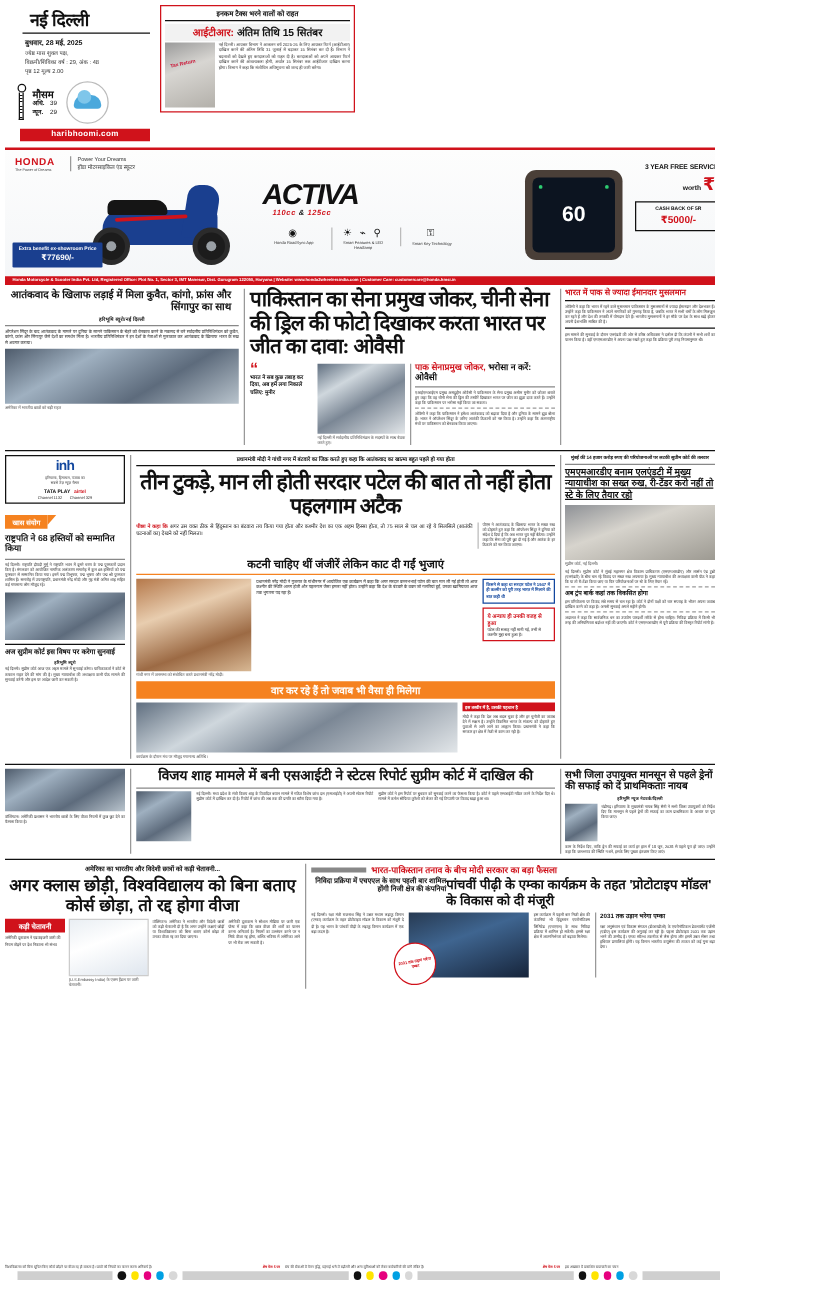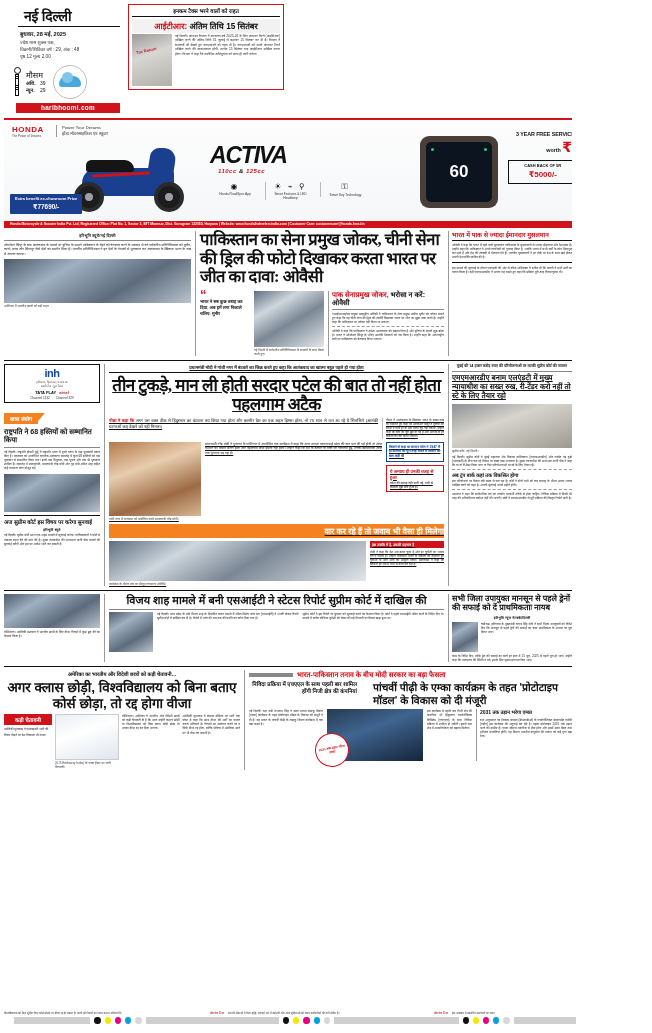--- a/index.html
+++ b/index.html
@@ -27,21 +27,21 @@
   .mh-left { width:120px; padding:6px 4px 0 6px; position:relative; }
   .mh-city { font-size:14px; font-weight:bold; letter-spacing:-0.3px; padding-left:14px;}
   .mh-city-rule { border-bottom:1.4px solid #111; margin:1px 0 3px 8px; }
   .mh-date { font-size:5.6px; font-weight:bold; margin-bottom:2px; padding-left:10px;}
   .mh-meta { font-size:4.6px; line-height:1.5; color:#333; padding-left:10px;}
   .mh-weather { display:flex; align-items:center; margin-top:4px; gap:3px; padding-left:4px;}
   .thermo { width:9px; position:relative; }
   .thermo-bulb { width:7px; height:7px; border:1.2px solid #111; border-radius:50%; }
   .thermo-stem { width:4px; height:22px; border:1.1px solid #111; margin-left:1.4px; border-top:none;
      background:repeating-linear-gradient(to bottom,#111 0 0.6px,transparent 0.6px 2.2px); }
-  .wx-text { font-size:8px; font-weight:normal; }
+  .wx-text { font-size:8px; font-weight:bold; }
   .wx-rows { font-size:5px; line-height:1.5; }
   .wx-rows b { display:inline-block; width:14px; }
   .cloud-circle { width:34px; height:34px; border-radius:50%; border:1px solid #bbb;
      display:flex; align-items:center; justify-content:center; margin-left:4px;}
   .cloud { width:22px; height:11px; background:#4aa8dc; border-radius:11px 11px 4px 4px; position:relative;}
   .cloud:before{content:"";position:absolute;width:11px;height:11px;border-radius:50%;background:#7fc6ea;top:-4px;left:3px;}
   .site-bar { background:#d0121b; color:#fff; font-size:6.4px; font-weight:bold;
      text-align:center; padding:1.6px 0; width:104px; margin:4px 0 0 6px; letter-spacing:0.3px;}
 
   .mh-center { flex:1; display:flex; flex-direction:column; align-items:center; justify-content:center; padding-top:6px;}
@@ -273,20 +273,21 @@
           <span>LOW ROI</span>
           <b class="bl">7.99%</b>
         </div>
       </div>
     </div>
     <div class="ad-footer">Honda Motorcycle &amp; Scooter India Pvt. Ltd, Registered Office: Plot No. 1, Sector 3, IMT Manesar, Dist. Gurugram 122050, Haryana | Website: www.honda2wheelersindia.com | Customer Care: customercare@honda.hmsi.in</div>
   </div>
 
   <div class="topstory" style="margin-top:3px;">
     <div class="ts-left">
+      <div class="ts-kicker">आतंकवाद के खिलाफ लड़ाई में मिला कुवैत, कांगो, फ्रांस और सिंगापुर का साथ</div>
       <div class="byline" style="margin:2px 0 2px;">हरिभूमि ब्यूरो/नई दिल्ली</div>
       <div class="rule-thin" style="margin-bottom:2px;"></div>
       <div class="body-txt">ऑपरेशन सिंदूर के बाद आतंकवाद के मामले पर दुनिया के सामने पाकिस्तान के चेहरे को बेनकाब करने के मकसद से बने सर्वदलीय प्रतिनिधिमंडल को कुवैत, कांगो, फ्रांस और सिंगापुर जैसे देशों का समर्थन मिला है। भारतीय प्रतिनिधिमंडल ने इन देशों के नेताओं से मुलाकात कर आतंकवाद के खिलाफ भारत के रुख से अवगत कराया।</div>
       <div class="photo people" style="height:44px;margin-top:3px;"></div>
       <div class="cap">अमेरिका में भारतीय छात्रों को बड़ी राहत</div>
     </div>
 
     <div class="ts-mid">
       <div class="ts-head">पाकिस्तान का सेना प्रमुख जोकर, चीनी सेना की ड्रिल की फोटो दिखाकर करता भारत पर जीत का दावा: ओवैसी</div>
       <div style="display:flex;gap:4px;margin-top:4px;">
@@ -347,55 +348,56 @@
       <div class="body-txt sm">नई दिल्ली। राष्ट्रपति द्रौपदी मुर्मू ने राष्ट्रपति भवन में दूसरे चरण के पद्म पुरस्कारों प्रदान किए हैं। मंगलवार को आयोजित नागरिक अलंकरण समारोह में कुल 68 हस्तियों को पद्म पुरस्कार से सम्मानित किया गया। इनमें पद्म विभूषण, पद्म भूषण और पद्म श्री पुरस्कार शामिल हैं। समारोह में उपराष्ट्रपति, प्रधानमंत्री नरेंद्र मोदी और गृह मंत्री अमित शाह सहित कई गणमान्य लोग मौजूद रहे।</div>
 
       <div class="photo people" style="height:38px;margin-top:3px;"></div>
 
       <div class="divider"></div>
       <div class="mini-head">अज सुप्रीम कोर्ट इस विषय पर करेगा सुनवाई</div>
       <div class="byline" style="font-size:3.4px;margin:1.5px 0;">हरिभूमि ब्यूरो</div>
       <div class="body-txt sm">नई दिल्ली। सुप्रीम कोर्ट आज एक अहम मामले में सुनवाई करेगा। याचिकाकर्ता ने कोर्ट से तत्काल राहत देने की मांग की है। मुख्य न्यायाधीश की अध्यक्षता वाली पीठ मामले की सुनवाई करेगी और इस पर आदेश जारी कर सकती है।</div>
     </div>
 
-    <div class="col-m vline" style="padding-left:4px;text-decoration:underline;">
+    <div class="col-m vline" style="padding-left:4px;">
       <div style="font-size:4.4px;font-weight:bold;text-align:center;border-bottom:0.8px solid #111;padding-bottom:1.5px;">प्रधानमंत्री मोदी ने गांधी नगर में बंटवारे का जिक्र करते हुए कहा कि आतंकवाद का खात्मा बहुत पहले हो गया होता</div>
       <div class="ts-head" style="font-size:17px;margin-top:3px;text-align:center;">तीन टुकड़े, मान ली होती सरदार पटेल की बात तो नहीं होता पहलगाम अटैक</div>
 
       <div style="display:flex;gap:4px;margin-top:4px;">
         <div style="flex:1;">
           <div style="font-size:4.2px;line-height:1.45;text-align:justify;">
             <span class="red" style="font-weight:bold;">पीछा ने कहा कि</span>
             <span>अगर उस वक्त ठीक से हिंदुस्तान का बंटवारा तय किया गया होता और कश्मीर देश का एक अहम हिस्सा होता, तो 75 साल से चल आ रहे ये सिलसिले (आतंकी घटनाओं का) देखने को नहीं मिलता।</span>
           </div>
         </div>
         <div style="width:62px;border-left:0.7px solid #bbb;padding-left:3px;">
           <div class="body-txt sm">पीएम ने आतंकवाद के खिलाफ भारत के सख्त रुख को दोहराते हुए कहा कि ऑपरेशन सिंदूर ने दुनिया को संदेश दे दिया है कि अब भारत चुप नहीं बैठेगा। उन्होंने कहा कि सेना को पूरी छूट दी गई है और आतंक के हर ठिकाने को नष्ट किया जाएगा।</div>
         </div>
       </div>
 
+      <div class="hl-bar2" style="margin-top:3px;">कटनी चाहिए थीं जंजीरें लेकिन काट दी गईं भुजाएं</div>
 
       <div style="display:flex;gap:4px;margin-top:3px;">
         <div style="width:92px;">
           <div class="photo modi" style="height:74px;"></div>
           <div class="cap">गांधी नगर में जनसभा को संबोधित करते प्रधानमंत्री नरेंद्र मोदी।</div>
         </div>
         <div style="flex:1;">
           <div class="body-txt">प्रधानमंत्री नरेंद्र मोदी ने गुजरात के गांधीनगर में आयोजित एक कार्यक्रम में कहा कि अगर सरदार वल्लभभाई पटेल की बात मान ली गई होती तो आज कश्मीर की स्थिति अलग होती और पहलगाम जैसा हमला नहीं होता। उन्होंने कहा कि देश के बंटवारे के वक्त जो गलतियां हुईं, उनका खामियाजा आज तक भुगतना पड़ रहा है।</div>
         </div>
         <div style="width:58px;">
           <div style="border:1px solid #12479e;padding:2px;font-size:3.4px;line-height:1.4;color:#12479e;font-weight:bold;">किसने से कहा था सरदार पटेल ने 1947 में ही कश्मीर को पूरी तरह भारत में मिलाने की बात कही थी</div>
           <div class="box-red" style="margin-top:3px;">
             <div style="font-size:4.4px;font-weight:bold;color:#d0121b;">ये अन्याय ही उनकी वजह से हुआ</div>
             <div style="font-size:3.2px;line-height:1.35;margin-top:1px;">पटेल की सलाह नहीं मानी गई, तभी से कश्मीर मुद्दा बना हुआ है।</div>
           </div>
         </div>
       </div>
 
-      <div style="background:#f58220;color:#fff;font-size:8px;font-weight:bold;text-align:right;padding:1.5px 0;margin-top:3px;">वार कर रहे हैं तो जवाब भी वैसा ही मिलेगा</div>
+      <div style="background:#f58220;color:#fff;font-size:8px;font-weight:bold;text-align:center;padding:1.5px 0;margin-top:3px;">वार कर रहे हैं तो जवाब भी वैसा ही मिलेगा</div>
 
       <div style="display:flex;gap:4px;margin-top:3px;">
         <div style="flex:1;">
           <div class="photo group" style="height:40px;"></div>
           <div class="cap">कार्यक्रम के दौरान मंच पर मौजूद गणमान्य अतिथि।</div>
         </div>
         <div style="width:74px;">
           <div style="background:#d0121b;color:#fff;font-size:3.6px;font-weight:bold;padding:1px 2px;">इस तस्वीर में है, उसकी पहचान है</div>
           <div class="body-txt sm" style="margin-top:2px;">मोदी ने कहा कि देश अब बदल चुका है और हर चुनौती का जवाब देने में सक्षम है। उन्होंने विकसित भारत के संकल्प को दोहराते हुए युवाओं से आगे आने का आह्वान किया। प्रधानमंत्री ने कहा कि सरकार हर क्षेत्र में तेजी से काम कर रही है।</div>
         </div>
@@ -462,21 +464,21 @@
         <div style="flex:1;" class="body-txt sm">वॉशिंगटन। अमेरिका ने भारतीय और विदेशी छात्रों को कड़ी चेतावनी दी है कि अगर उन्होंने कक्षाएं छोड़ीं या विश्वविद्यालय को बिना बताए कोर्स छोड़ा तो उनका वीजा रद्द कर दिया जाएगा।</div>
         <div style="flex:1;" class="body-txt sm">अमेरिकी दूतावास ने सोशल मीडिया पर जारी एक पोस्ट में कहा कि छात्र वीजा की शर्तों का पालन करना अनिवार्य है। नियमों का उल्लंघन करने पर न सिर्फ वीजा रद्द होगा, बल्कि भविष्य में अमेरिका आने पर भी रोक लग सकती है।</div>
       </div>
     </div>
 
     <div class="vline" style="flex:1;padding-left:4px;">
       <div style="display:flex;align-items:center;gap:4px;">
         <div style="width:44px;height:4px;background:#888;"></div>
         <div style="color:#d0121b;font-size:7px;font-weight:bold;">भारत-पाकिस्तान तनाव के बीच मोदी सरकार का बड़ा फैसला</div>
       </div>
-      <div style="display:flex;gap:16px;margin-top:2px;">
+      <div style="display:flex;gap:0;margin-top:2px;">
         <div style="width:108px;font-size:5.6px;font-weight:bold;text-align:right;line-height:1.3;">निविदा प्रक्रिया में एचएएल के साथ पहली बार शामिल होंगी निजी क्षेत्र की कंपनियां</div>
         <div style="flex:1;font-size:10.5px;font-weight:bold;line-height:1.2;">पांचवीं पीढ़ी के एम्का कार्यक्रम के तहत 'प्रोटोटाइप मॉडल' के विकास को दी मंजूरी</div>
       </div>
       <div style="display:flex;gap:4px;margin-top:3px;">
         <div class="body-txt sm" style="width:74px;">नई दिल्ली। रक्षा मंत्री राजनाथ सिंह ने उन्नत मध्यम लड़ाकू विमान (एम्का) कार्यक्रम के तहत प्रोटोटाइप मॉडल के विकास को मंजूरी दे दी है। यह भारत के पांचवीं पीढ़ी के लड़ाकू विमान कार्यक्रम में एक बड़ा कदम है।</div>
         <div style="width:96px;position:relative;">
           <div class="photo city" style="height:52px;"></div>
           <div class="stamp" style="position:absolute;left:-12px;bottom:-6px;background:#fff;">2031 तक उड़ान भरेगा एम्का</div>
         </div>
         <div class="body-txt sm" style="flex:1;">इस कार्यक्रम में पहली बार निजी क्षेत्र की कंपनियां भी हिंदुस्तान एयरोनॉटिक्स लिमिटेड (एचएएल) के साथ निविदा प्रक्रिया में शामिल हो सकेंगी। इससे रक्षा क्षेत्र में आत्मनिर्भरता को बढ़ावा मिलेगा।</div>

